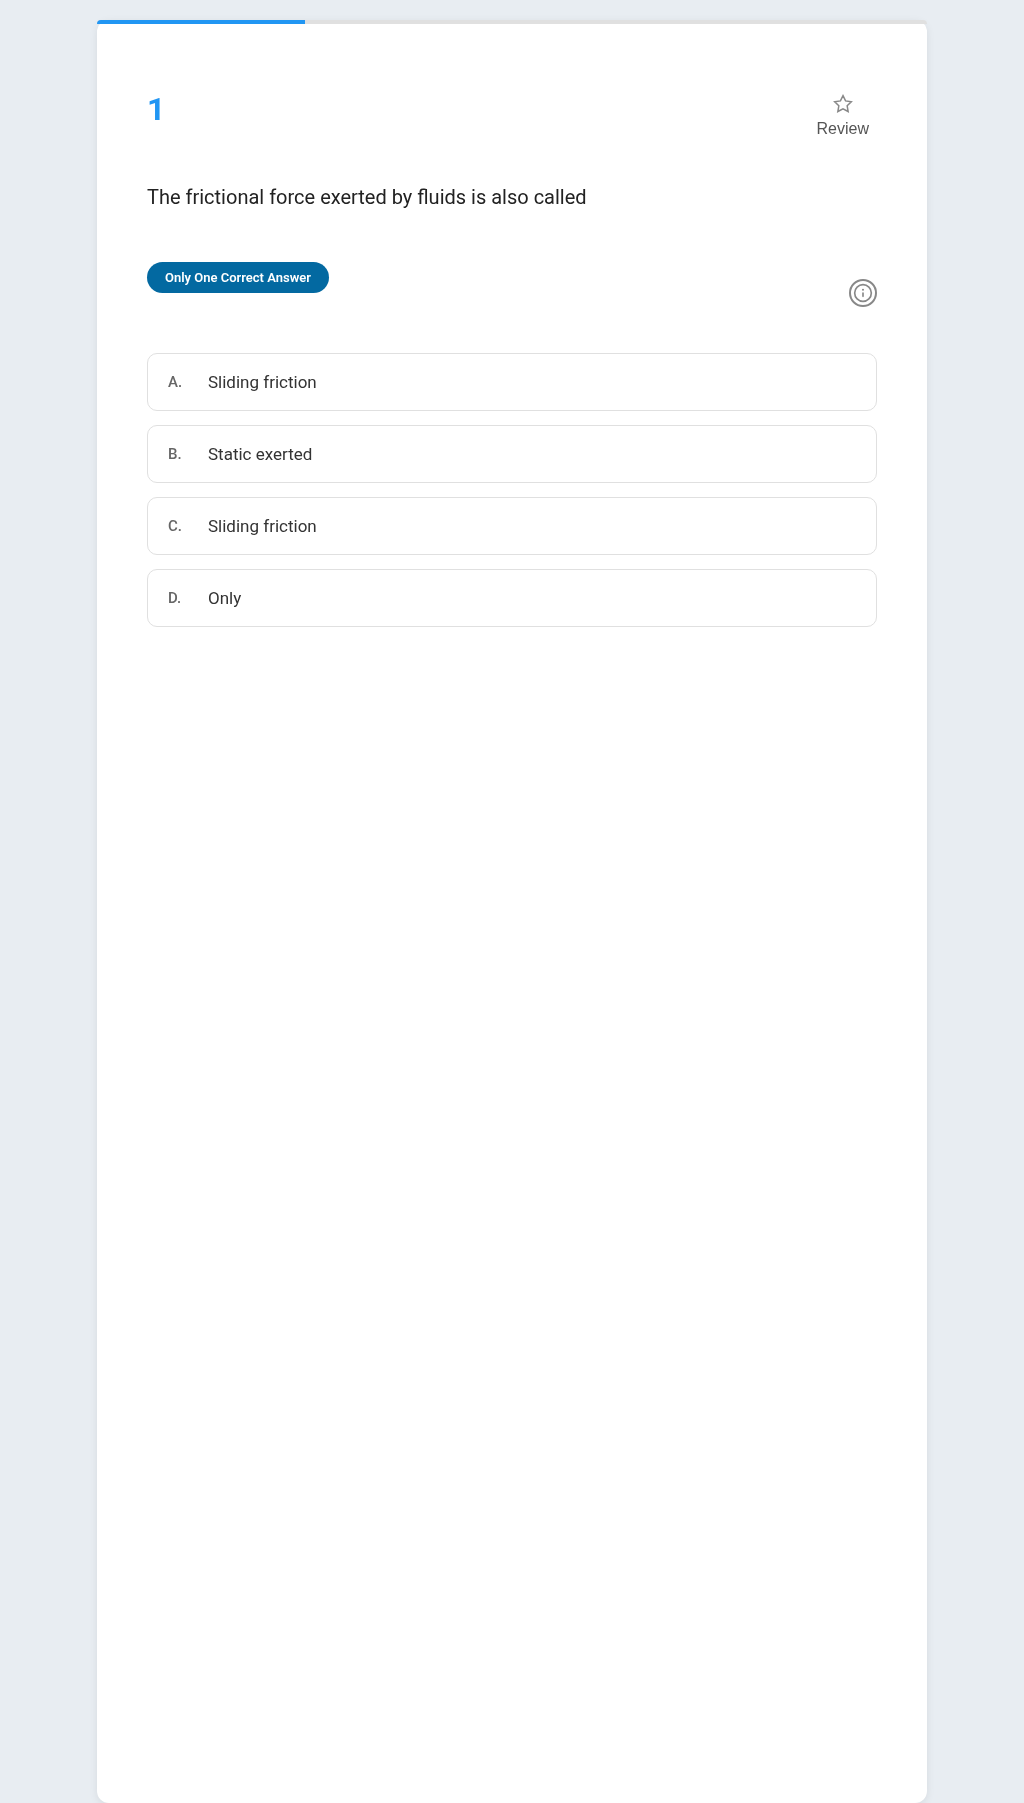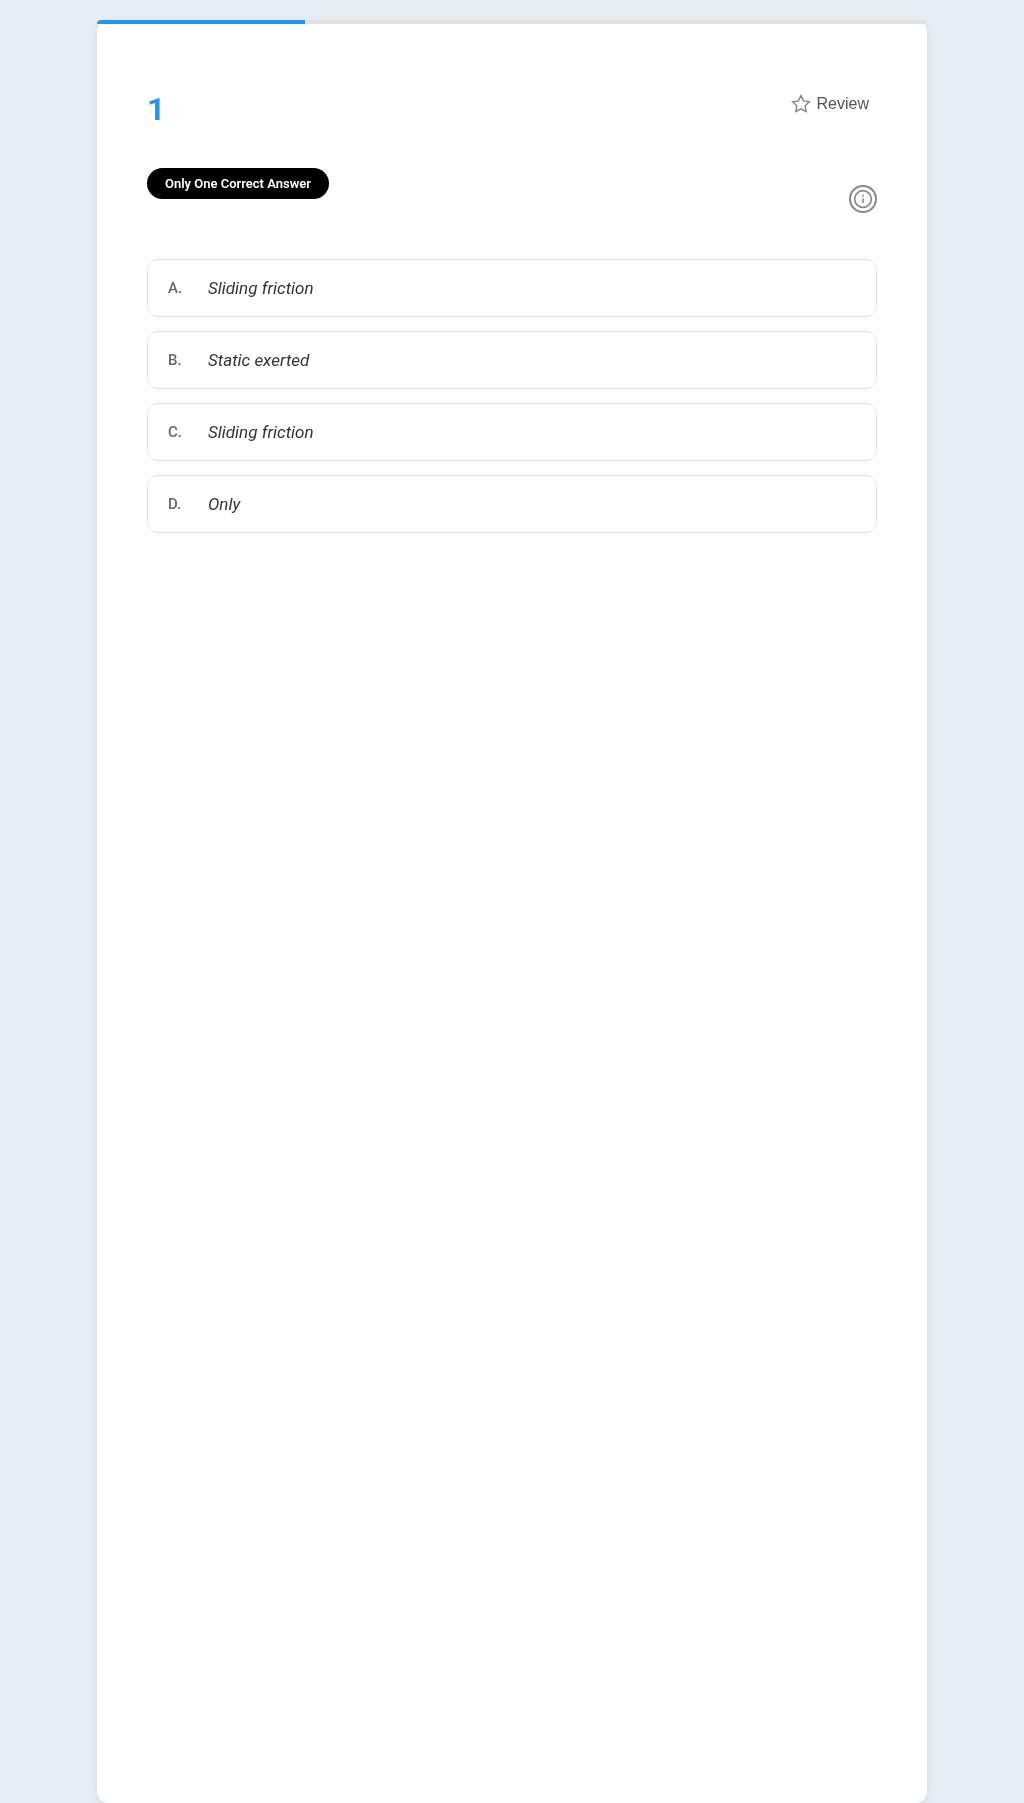--- a/index.html
+++ b/index.html
@@ -70,37 +70,38 @@
     .review-button {
       display: flex;
       align-items: center;
       gap: 6px;
       background: none;
       border: none;
       cursor: pointer;
       font-size: 16px;
       color: #555;
       padding: 4px 8px;
+      flex-direction: column;
     }
 
     .review-button .star-icon {
       width: 20px;
       height: 20px;
     }
 
     .question-text {
       font-size: 20px;
       color: #222;
       line-height: 1.5;
       margin-bottom: 50px;
     }
 
     .answer-type-badge {
       display: inline-block;
-      background-color: #000000;
+      background-color: #0369a1;
       color: #fff;
       font-size: 13px;
       font-weight: 600;
       padding: 8px 18px;
       border-radius: 20px;
       margin-bottom: 30px;
       text-align: right;
     }
 
     .info-icon {
@@ -140,21 +141,20 @@
       font-size: 15px;
       color: #666;
       min-width: 30px;
       font-weight: 500;
     }
 
     .option-text {
       font-size: 17px;
       color: #333;
       margin-left: 10px;
-      font-style: italic;
     }
 
     .badge-and-info {
       display: flex;
       justify-content: space-between;
       align-items: center;
       margin-bottom: 30px;
     }
   </style>
 </head>
@@ -169,20 +169,21 @@
     <div class="question-header">
       <span class="question-number">1</span>
       <button class="review-button">
         <svg class="star-icon" viewBox="0 0 24 24" fill="none" stroke="#888" stroke-width="1.8">
           <polygon points="12,2 15.09,8.26 22,9.27 17,14.14 18.18,21.02 12,17.77 5.82,21.02 7,14.14 2,9.27 8.91,8.26"></polygon>
         </svg>
         <span>Review</span>
       </button>
     </div>
 
+    <p class="question-text">The frictional force exerted by fluids is also called</p>
 
     <div class="badge-and-info">
       <span class="answer-type-badge">Only One Correct Answer</span>
       <div class="info-icon">
         <svg width="20" height="20" viewBox="0 0 24 24" fill="none" stroke="#888" stroke-width="2">
           <circle cx="12" cy="12" r="10"></circle>
           <line x1="12" y1="8" x2="12" y2="8" stroke-width="2.5" stroke-linecap="round"></line>
           <line x1="12" y1="12" x2="12" y2="16" stroke-width="2" stroke-linecap="round"></line>
         </svg>
       </div>

